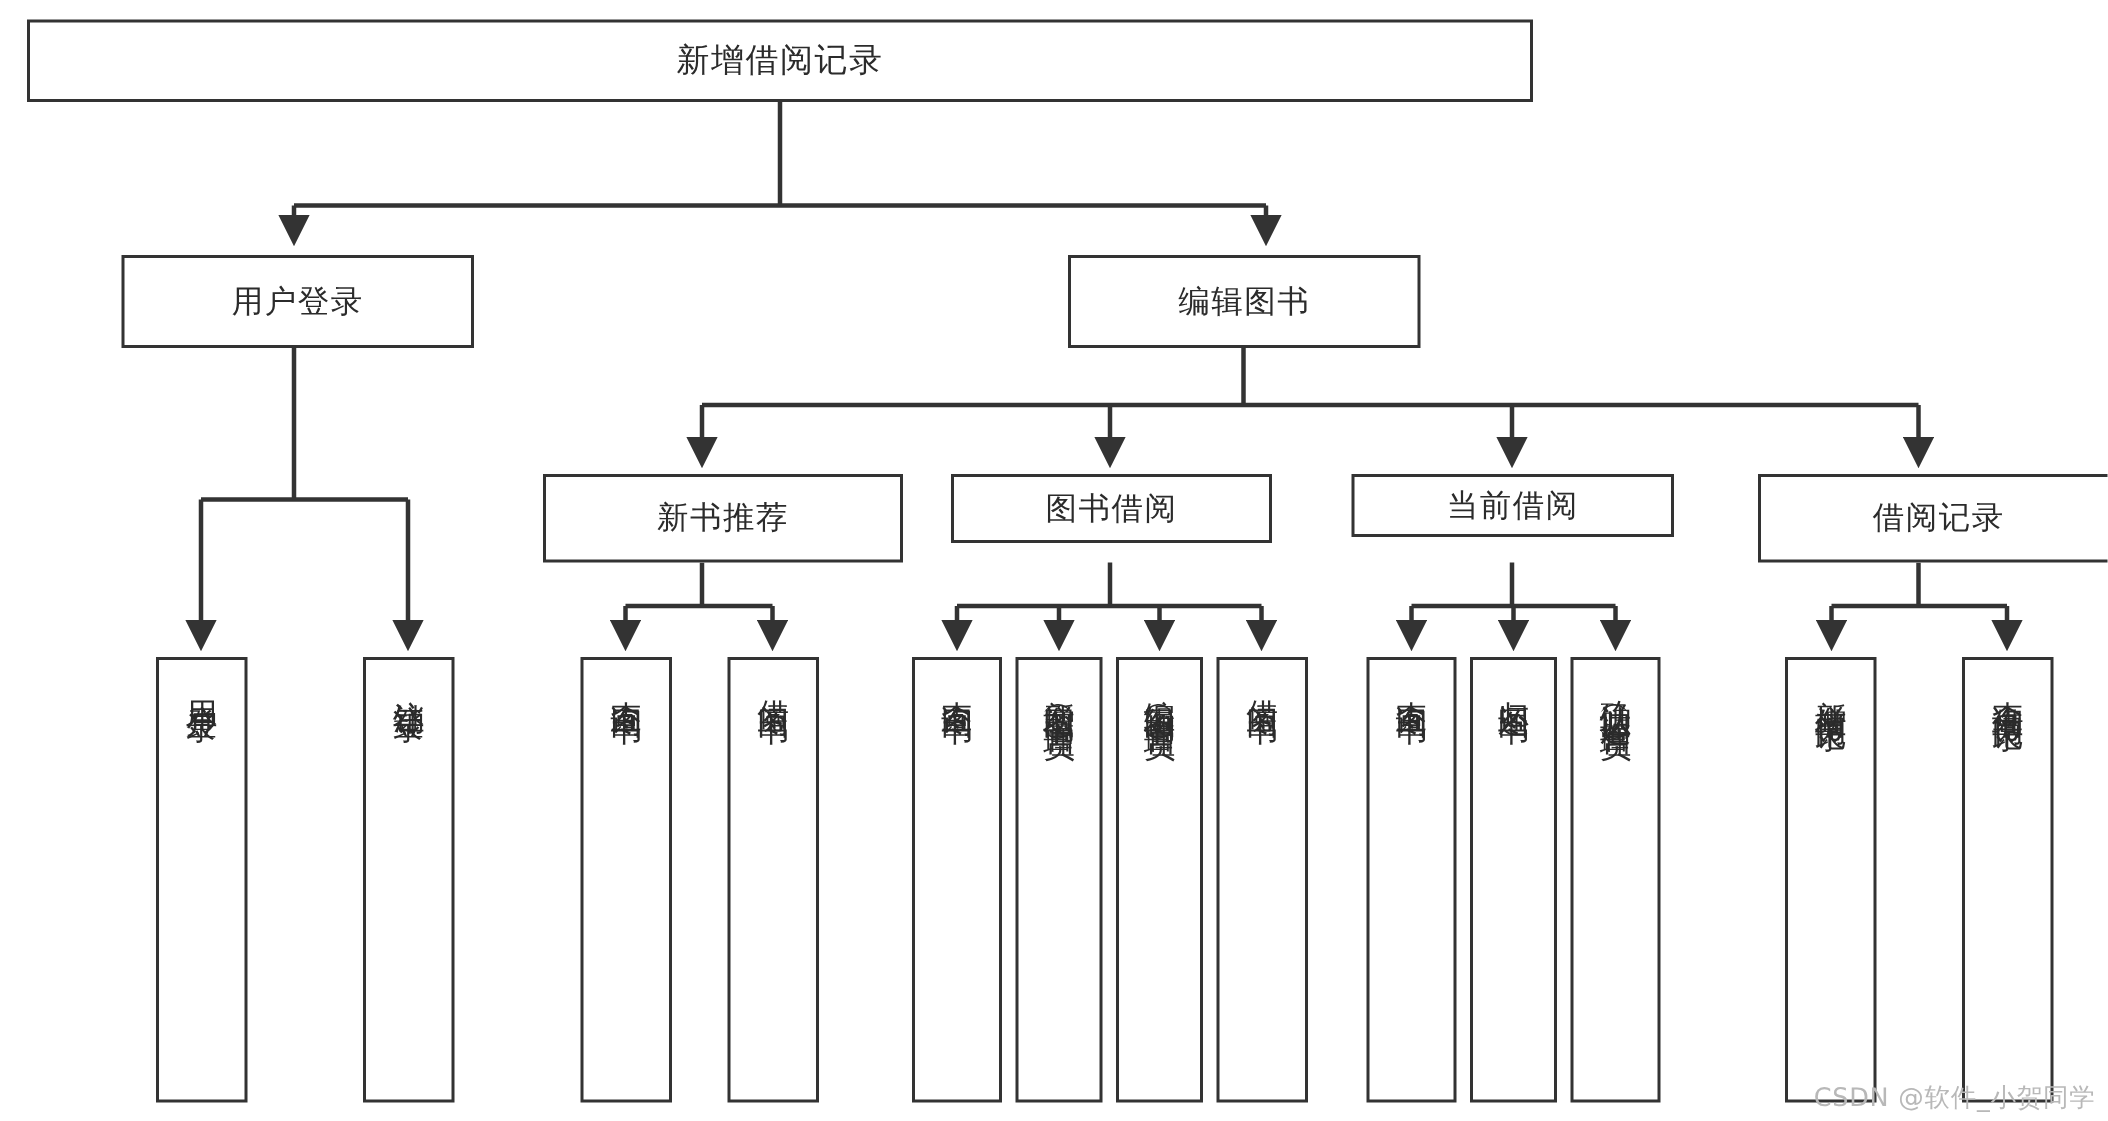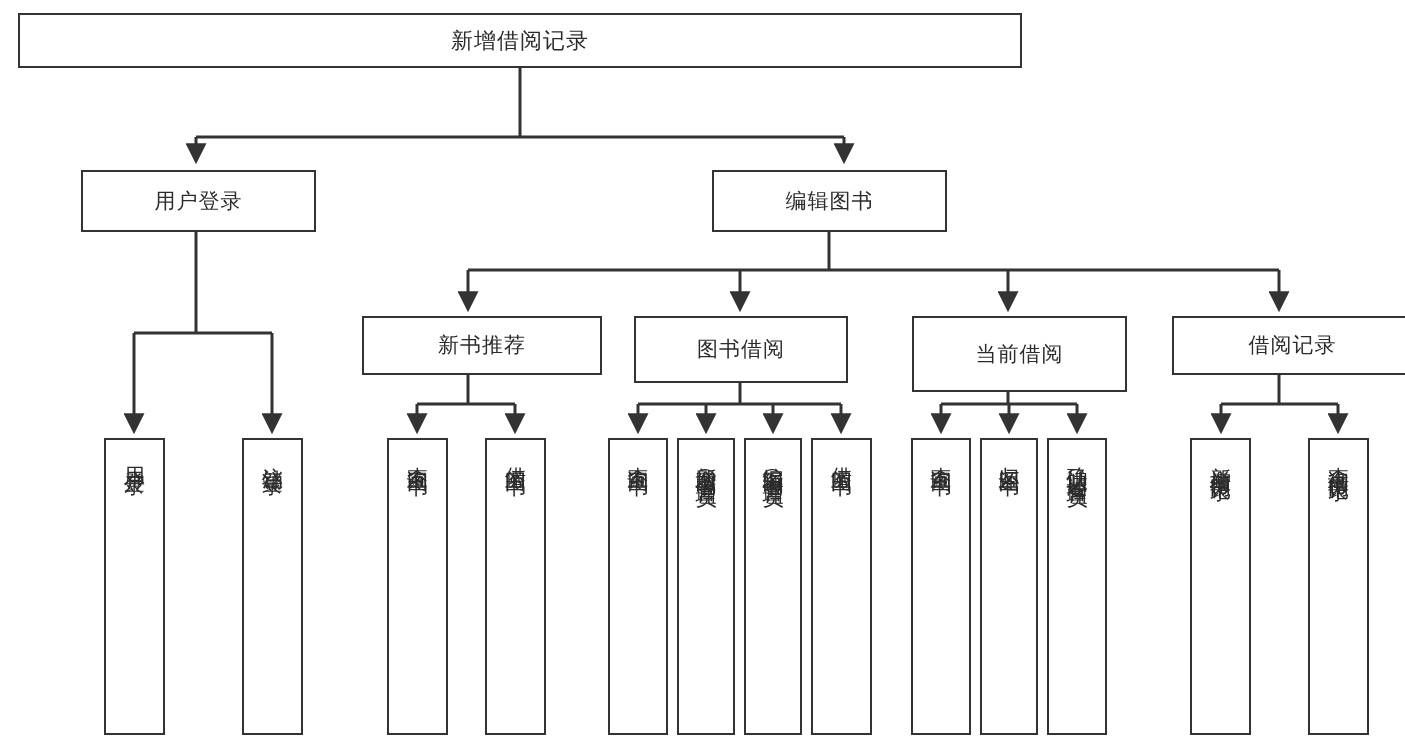--- a/index.html
+++ b/index.html
@@ -133,24 +133,24 @@
   <div class="node horizontal" style="left:81px; top:170px; width:235px; height:62px;">
     <span class="label">用户登录</span>
   </div>
   <div class="node horizontal" style="left:712px; top:170px; width:235px; height:62px;">
     <span class="label">编辑图书</span>
   </div>
 
   <div class="node horizontal" style="left:362px; top:316px; width:240px; height:59px;">
     <span class="label">新书推荐</span>
   </div>
-  <div class="node horizontal" style="left:634px; top:316px; width:214px; height:67px;">
+  <div class="node horizontal" style="left:634px; top:316px; width:214px; height:46px;">
     <span class="label">图书借阅</span>
   </div>
-  <div class="node horizontal" style="left:901px; top:316px; width:215px; height:76px;margin-left:11px;">
+  <div class="node horizontal" style="left:901px; top:316px; width:215px; height:42px;">
     <span class="label">当前借阅</span>
   </div>
   <div class="node horizontal" style="left:1172px; top:316px; width:241px; height:59px;">
     <span class="label">借阅记录</span>
   </div>
 
   <div class="node vertical" style="left:104px; top:438px; width:61px; height:297px;">
     <span class="label">用户登录</span>
   </div>
   <div class="node vertical" style="left:242px; top:438px; width:61px; height:297px;">
@@ -187,14 +187,15 @@
     <span class="label">确认归还（管理员）</span>
   </div>
 
   <div class="node vertical" style="left:1190px; top:438px; width:61px; height:297px;">
     <span class="label">新增借阅记录</span>
   </div>
   <div class="node vertical" style="left:1308px; top:438px; width:61px; height:297px;">
     <span class="label">查询借阅记录</span>
   </div>
 
+  <div class="watermark">CSDN @软件_小贺同学</div>
 
 </div>
 
 </body></html>

